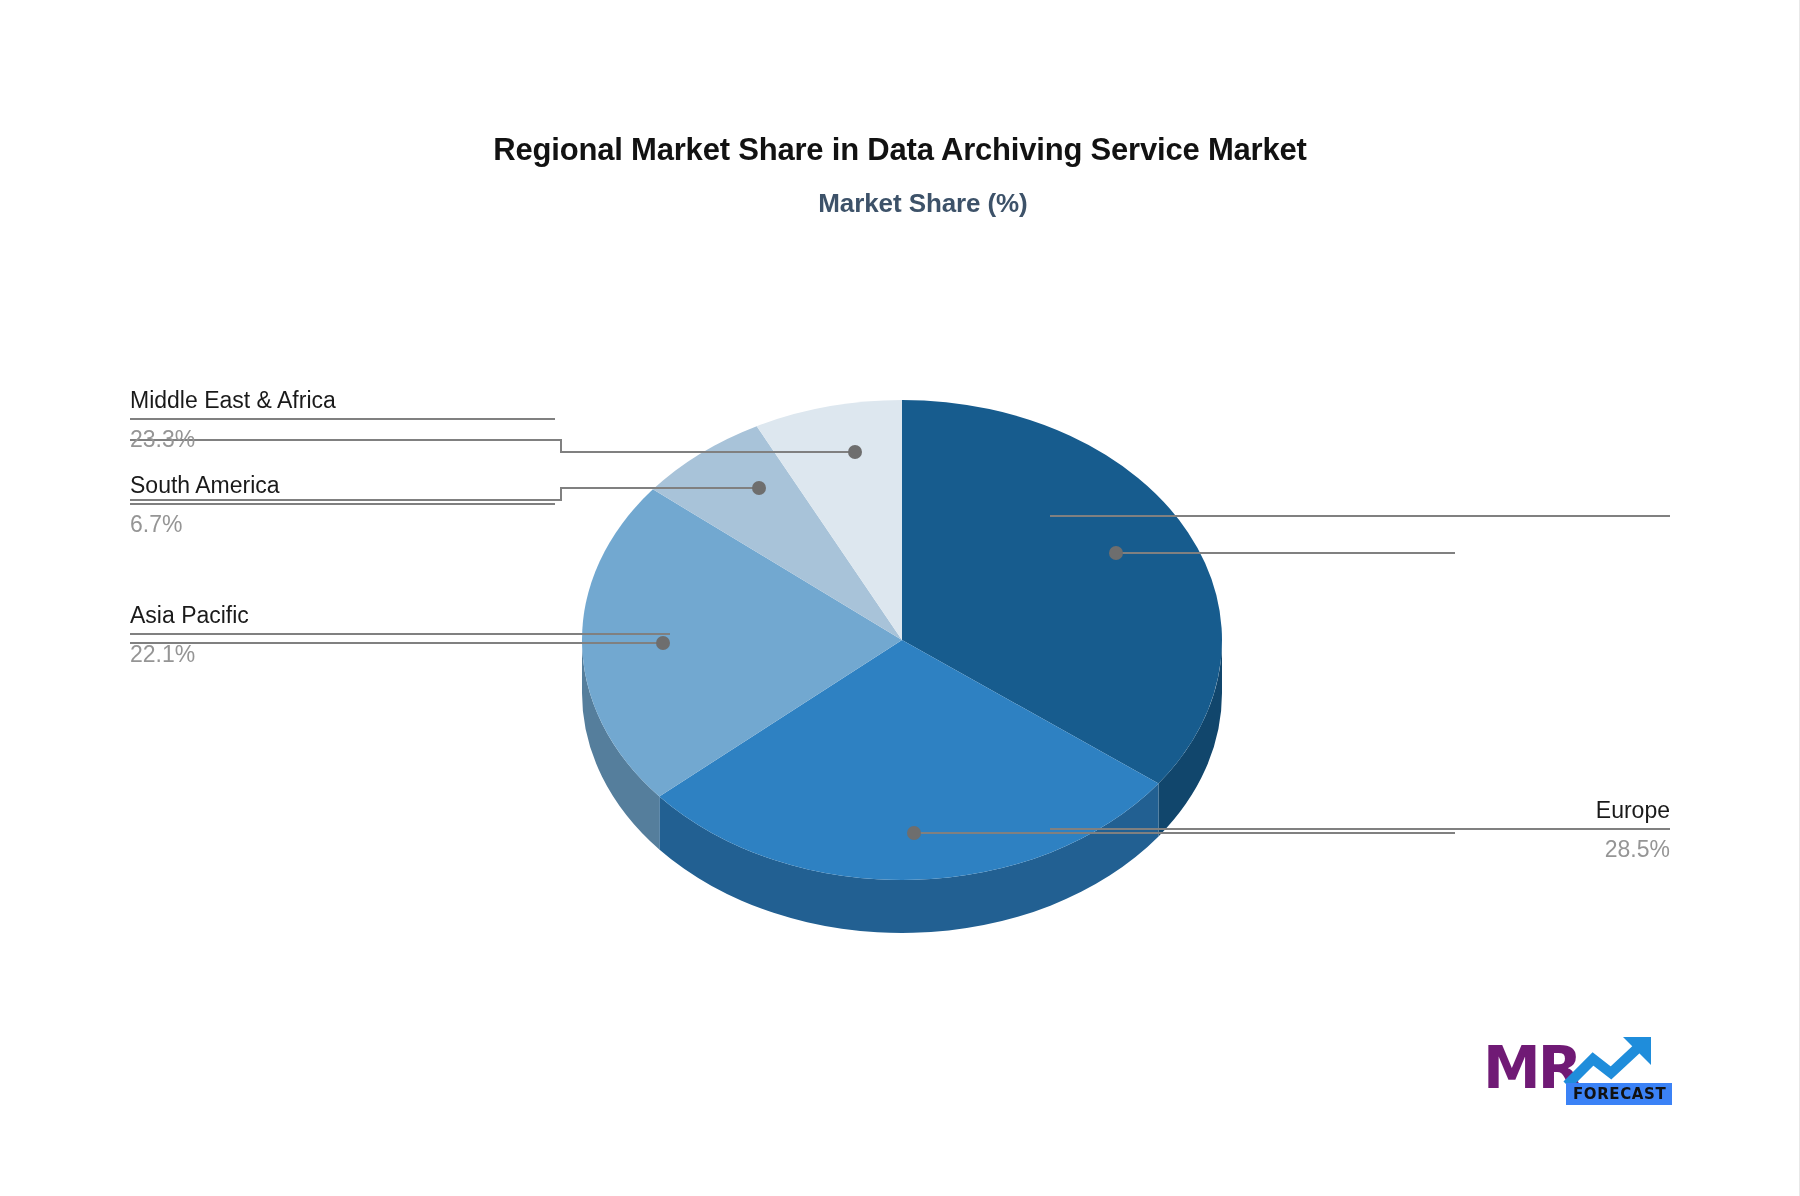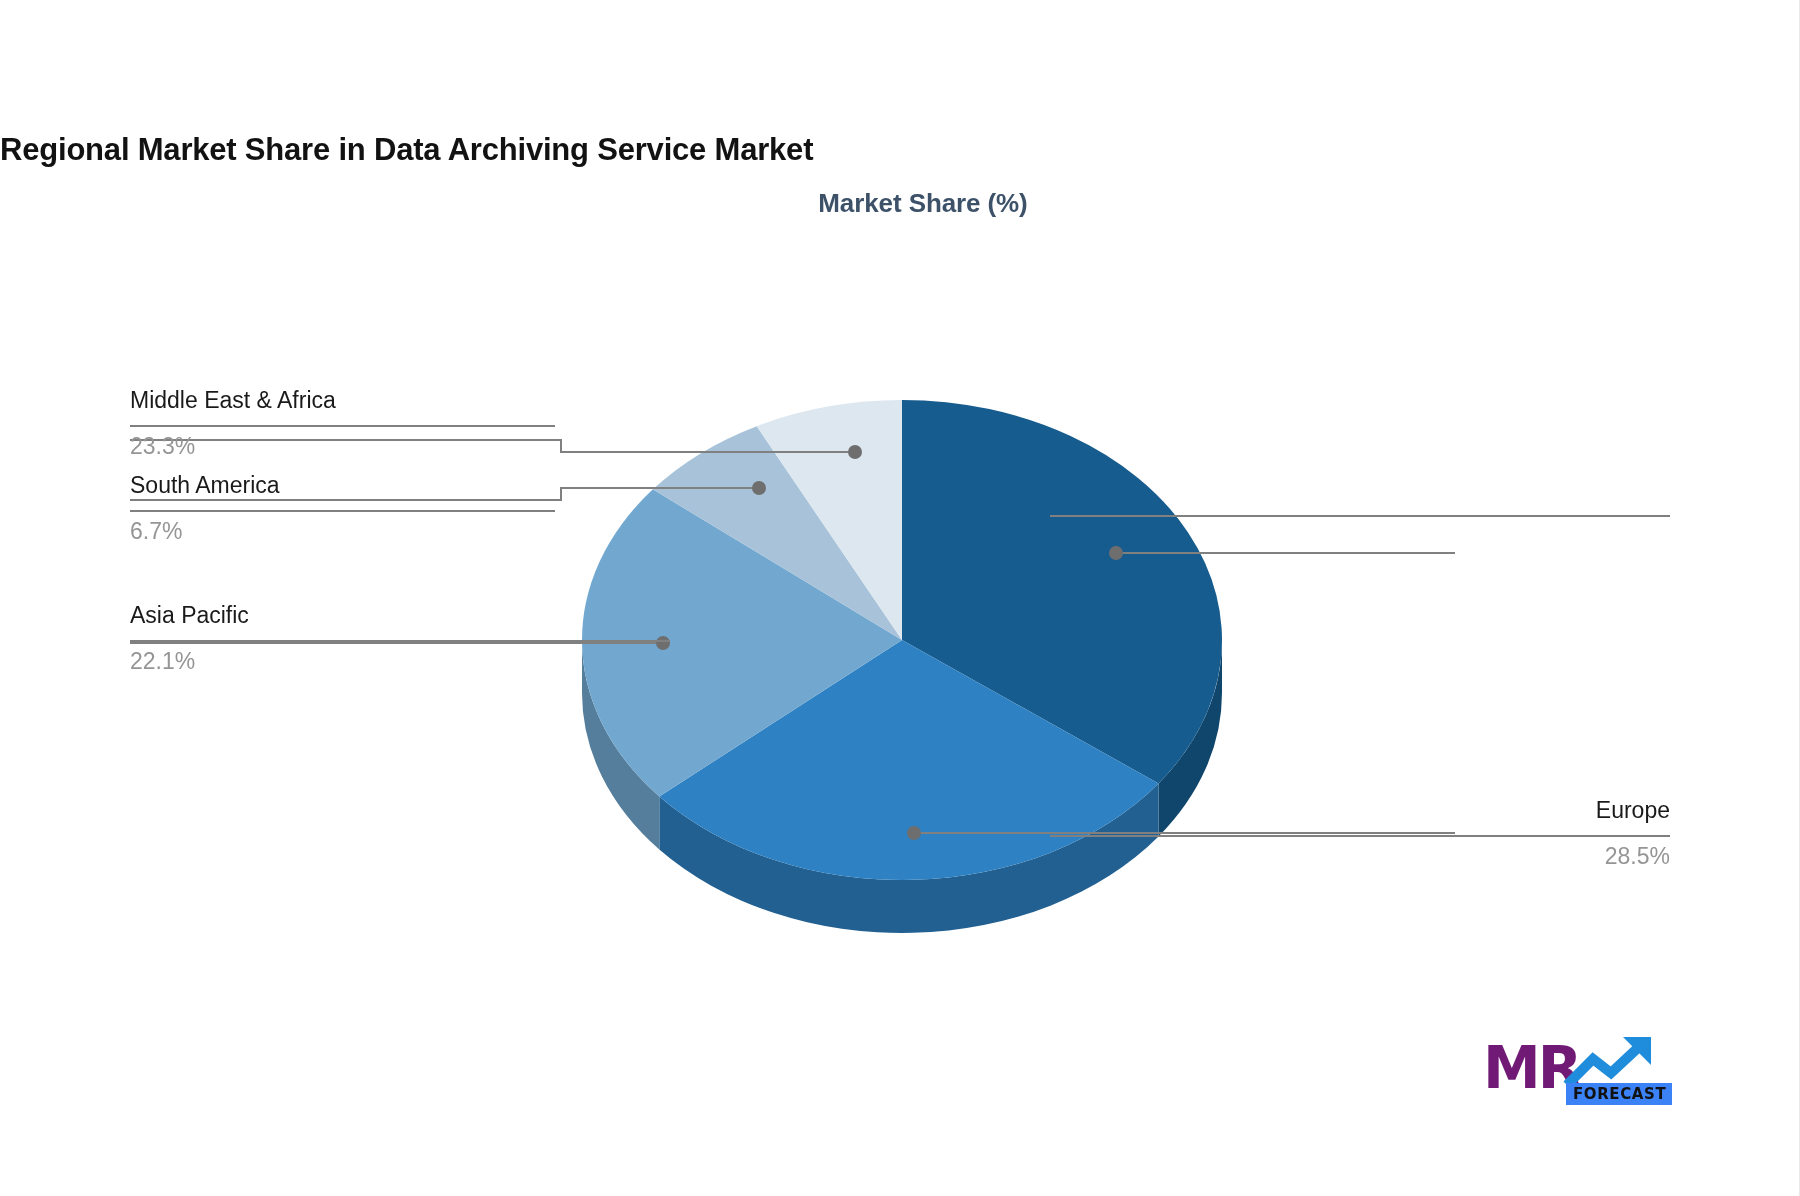--- a/index.html
+++ b/index.html
@@ -19,21 +19,21 @@
     border-right: 1px solid #e8e8e8;
     box-sizing: border-box;
   }
 
   
   #chart-title {
     position: absolute;
     left: 0;
     top: 132px;
     width: 1800px;
-    text-align: left;
+    text-align: center;
     font-size: 31px;
     font-weight: bold;
     color: #121212;
     letter-spacing: -0.2px;
   }
   #chart-subtitle {
     position: absolute;
     left: 0;
     top: 188px;
     width: 1800px;
@@ -54,21 +54,21 @@
 
   
   .callout {
     position: absolute;
     white-space: nowrap;
   }
   .callout .cl-name {
     font-size: 23px;
     color: #1a1a1a;
     line-height: 30px;
-    padding-bottom: 10px;
+    padding-bottom: 3px;
   }
   .callout .cl-rule {
     height: 0;
     border-top: 2px solid #808080;
   }
   .callout .cl-value {
     font-size: 23px;
     color: #959595;
     line-height: 30px;
     padding-top: 4px;

